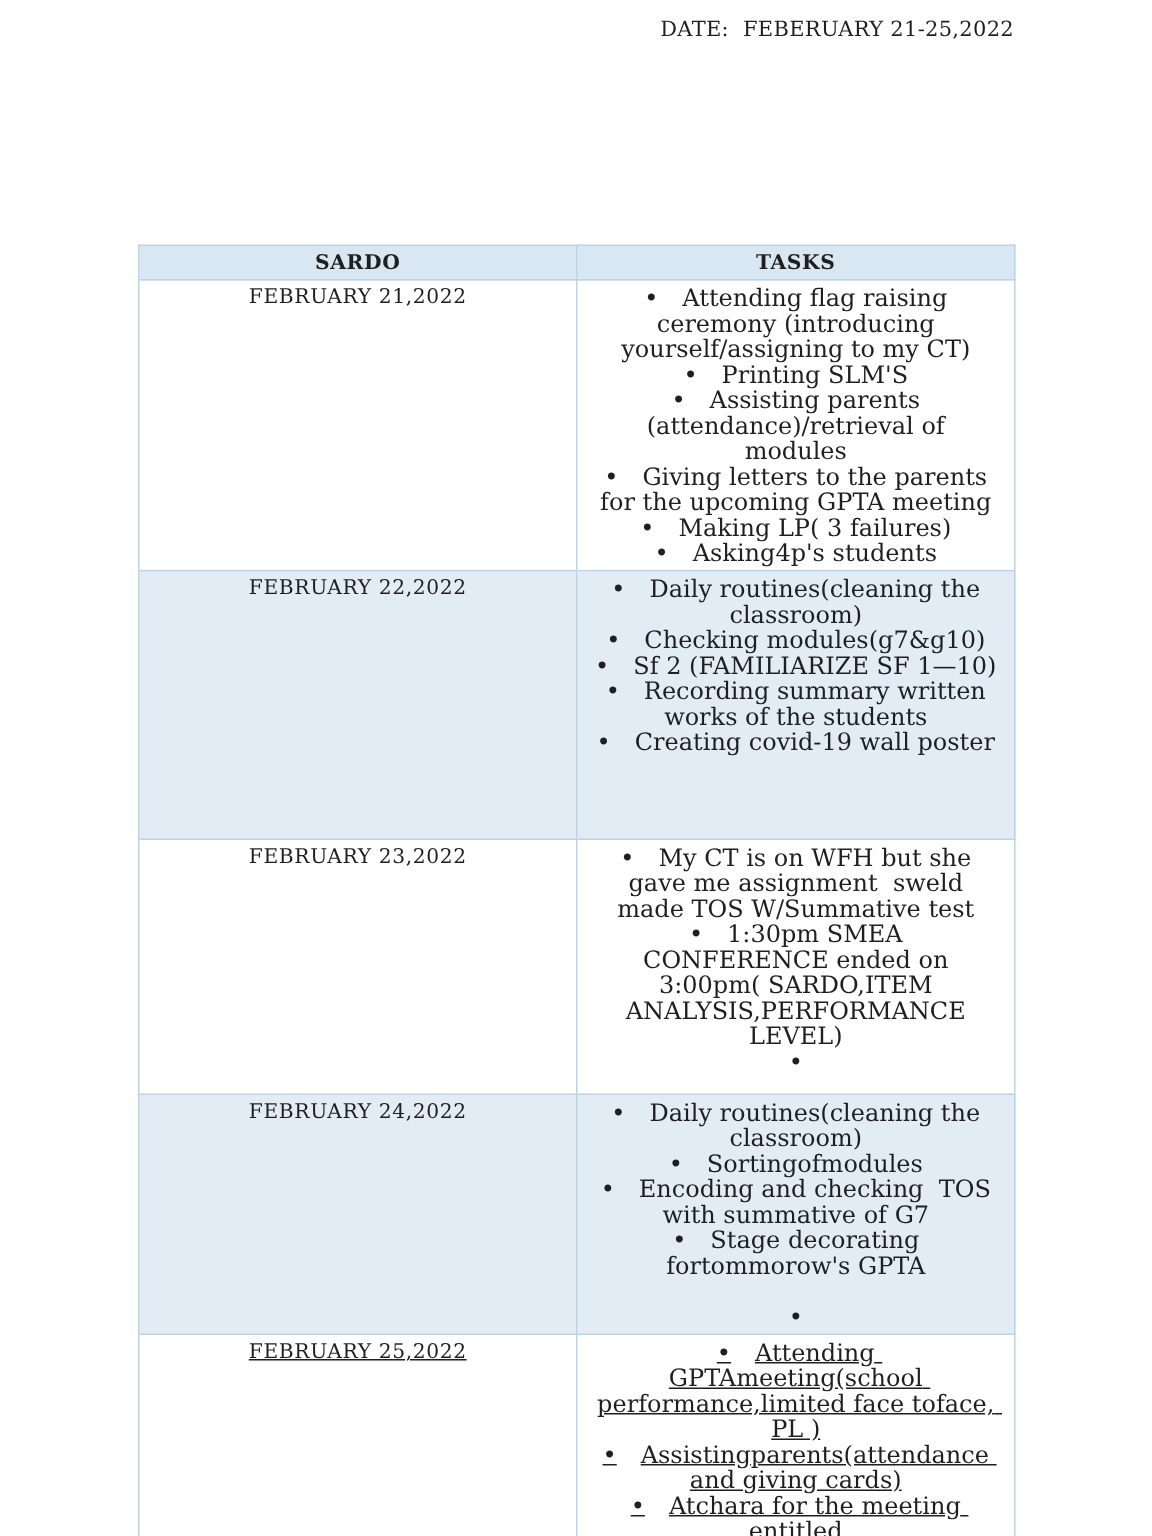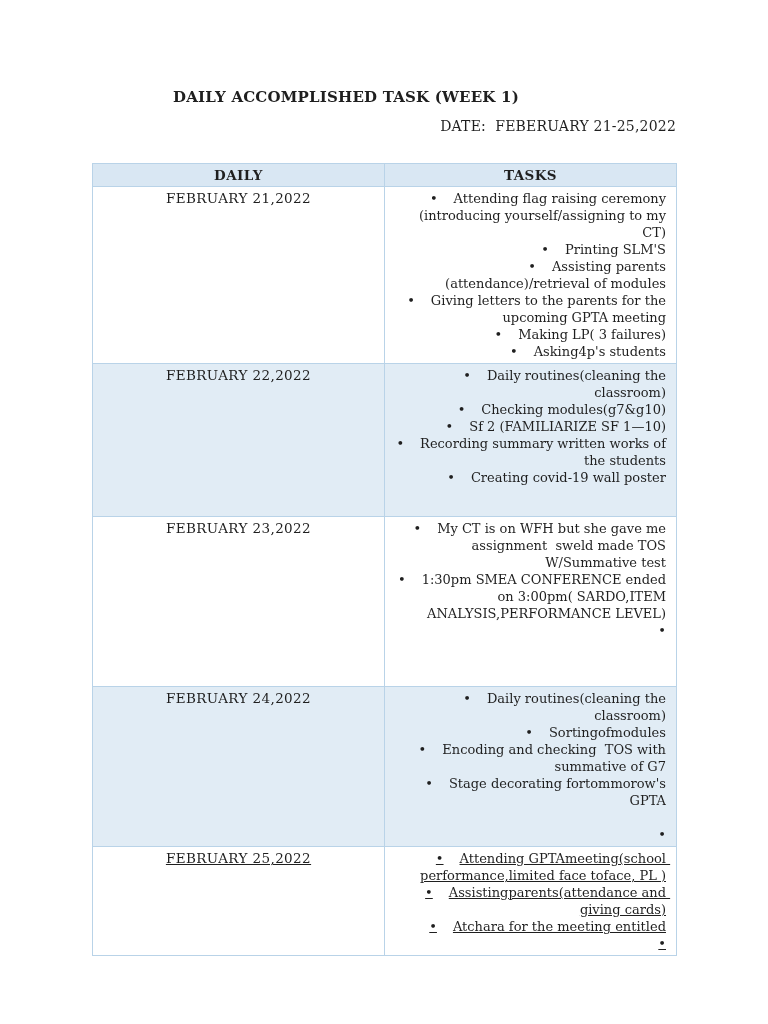--- a/index.html
+++ b/index.html
@@ -51,46 +51,45 @@
   thead tr { height: 23px; }
   .doc-table td { width: 50%; }
   .day-cell {
     text-align: center;
     font-size: 13.5px;
     padding-top: 3px;
     letter-spacing: 0.4px;
   }
   .tasks-cell { padding: 3px 10px; }
   .task {
-    text-align: right;
-    font-size: 13px;
+    text-align: center;
+    font-size: 16px;
     line-height: 17px;
   }
   .task-text { white-space: pre-wrap; }
   .bullet { margin-right: 16px; }
   .task.empty .bullet { margin-right: 0; }
   tr.shaded td { background: var(--shaded-row-fill, #e1ecf5); }
 
   tbody tr:nth-child(1) { height: 169px; }
-  tbody tr:nth-child(2) { height: 153px; }
+  tbody tr:nth-child(2) { height: 179px; }
   tbody tr:nth-child(3) { height: 170px; }
   tbody tr:nth-child(4) { height: 155px; border-radius: 16px; }
   tbody tr:nth-child(5) { height: 92px; text-decoration: underline; }
 </style>
 </head>
 <body>
 
 <div class="page">
-  <div class="doc-title">DAILY ACCOMPLISHED TASK (WEEK 1)</div>
   <div class="doc-date">DATE:  FEBERUARY 21-25,2022</div>
 
   <table class="doc-table">
     <thead>
       <tr>
-        <th>DAILY</th>
+        <th>SARDO</th>
         <th>TASKS</th>
       </tr>
     </thead>
     <tbody id="rows">
         <tr>
           <td class="day-cell">FEBRUARY 21,2022</td>
           <td class="tasks-cell">
             <div class="task"><span class="bullet">•</span><span class="task-text">Attending flag raising ceremony (introducing yourself/assigning to my CT)</span></div>
             <div class="task"><span class="bullet">•</span><span class="task-text">Printing SLM'S</span></div>
             <div class="task"><span class="bullet">•</span><span class="task-text">Assisting parents (attendance)/retrieval of modules</span></div>

